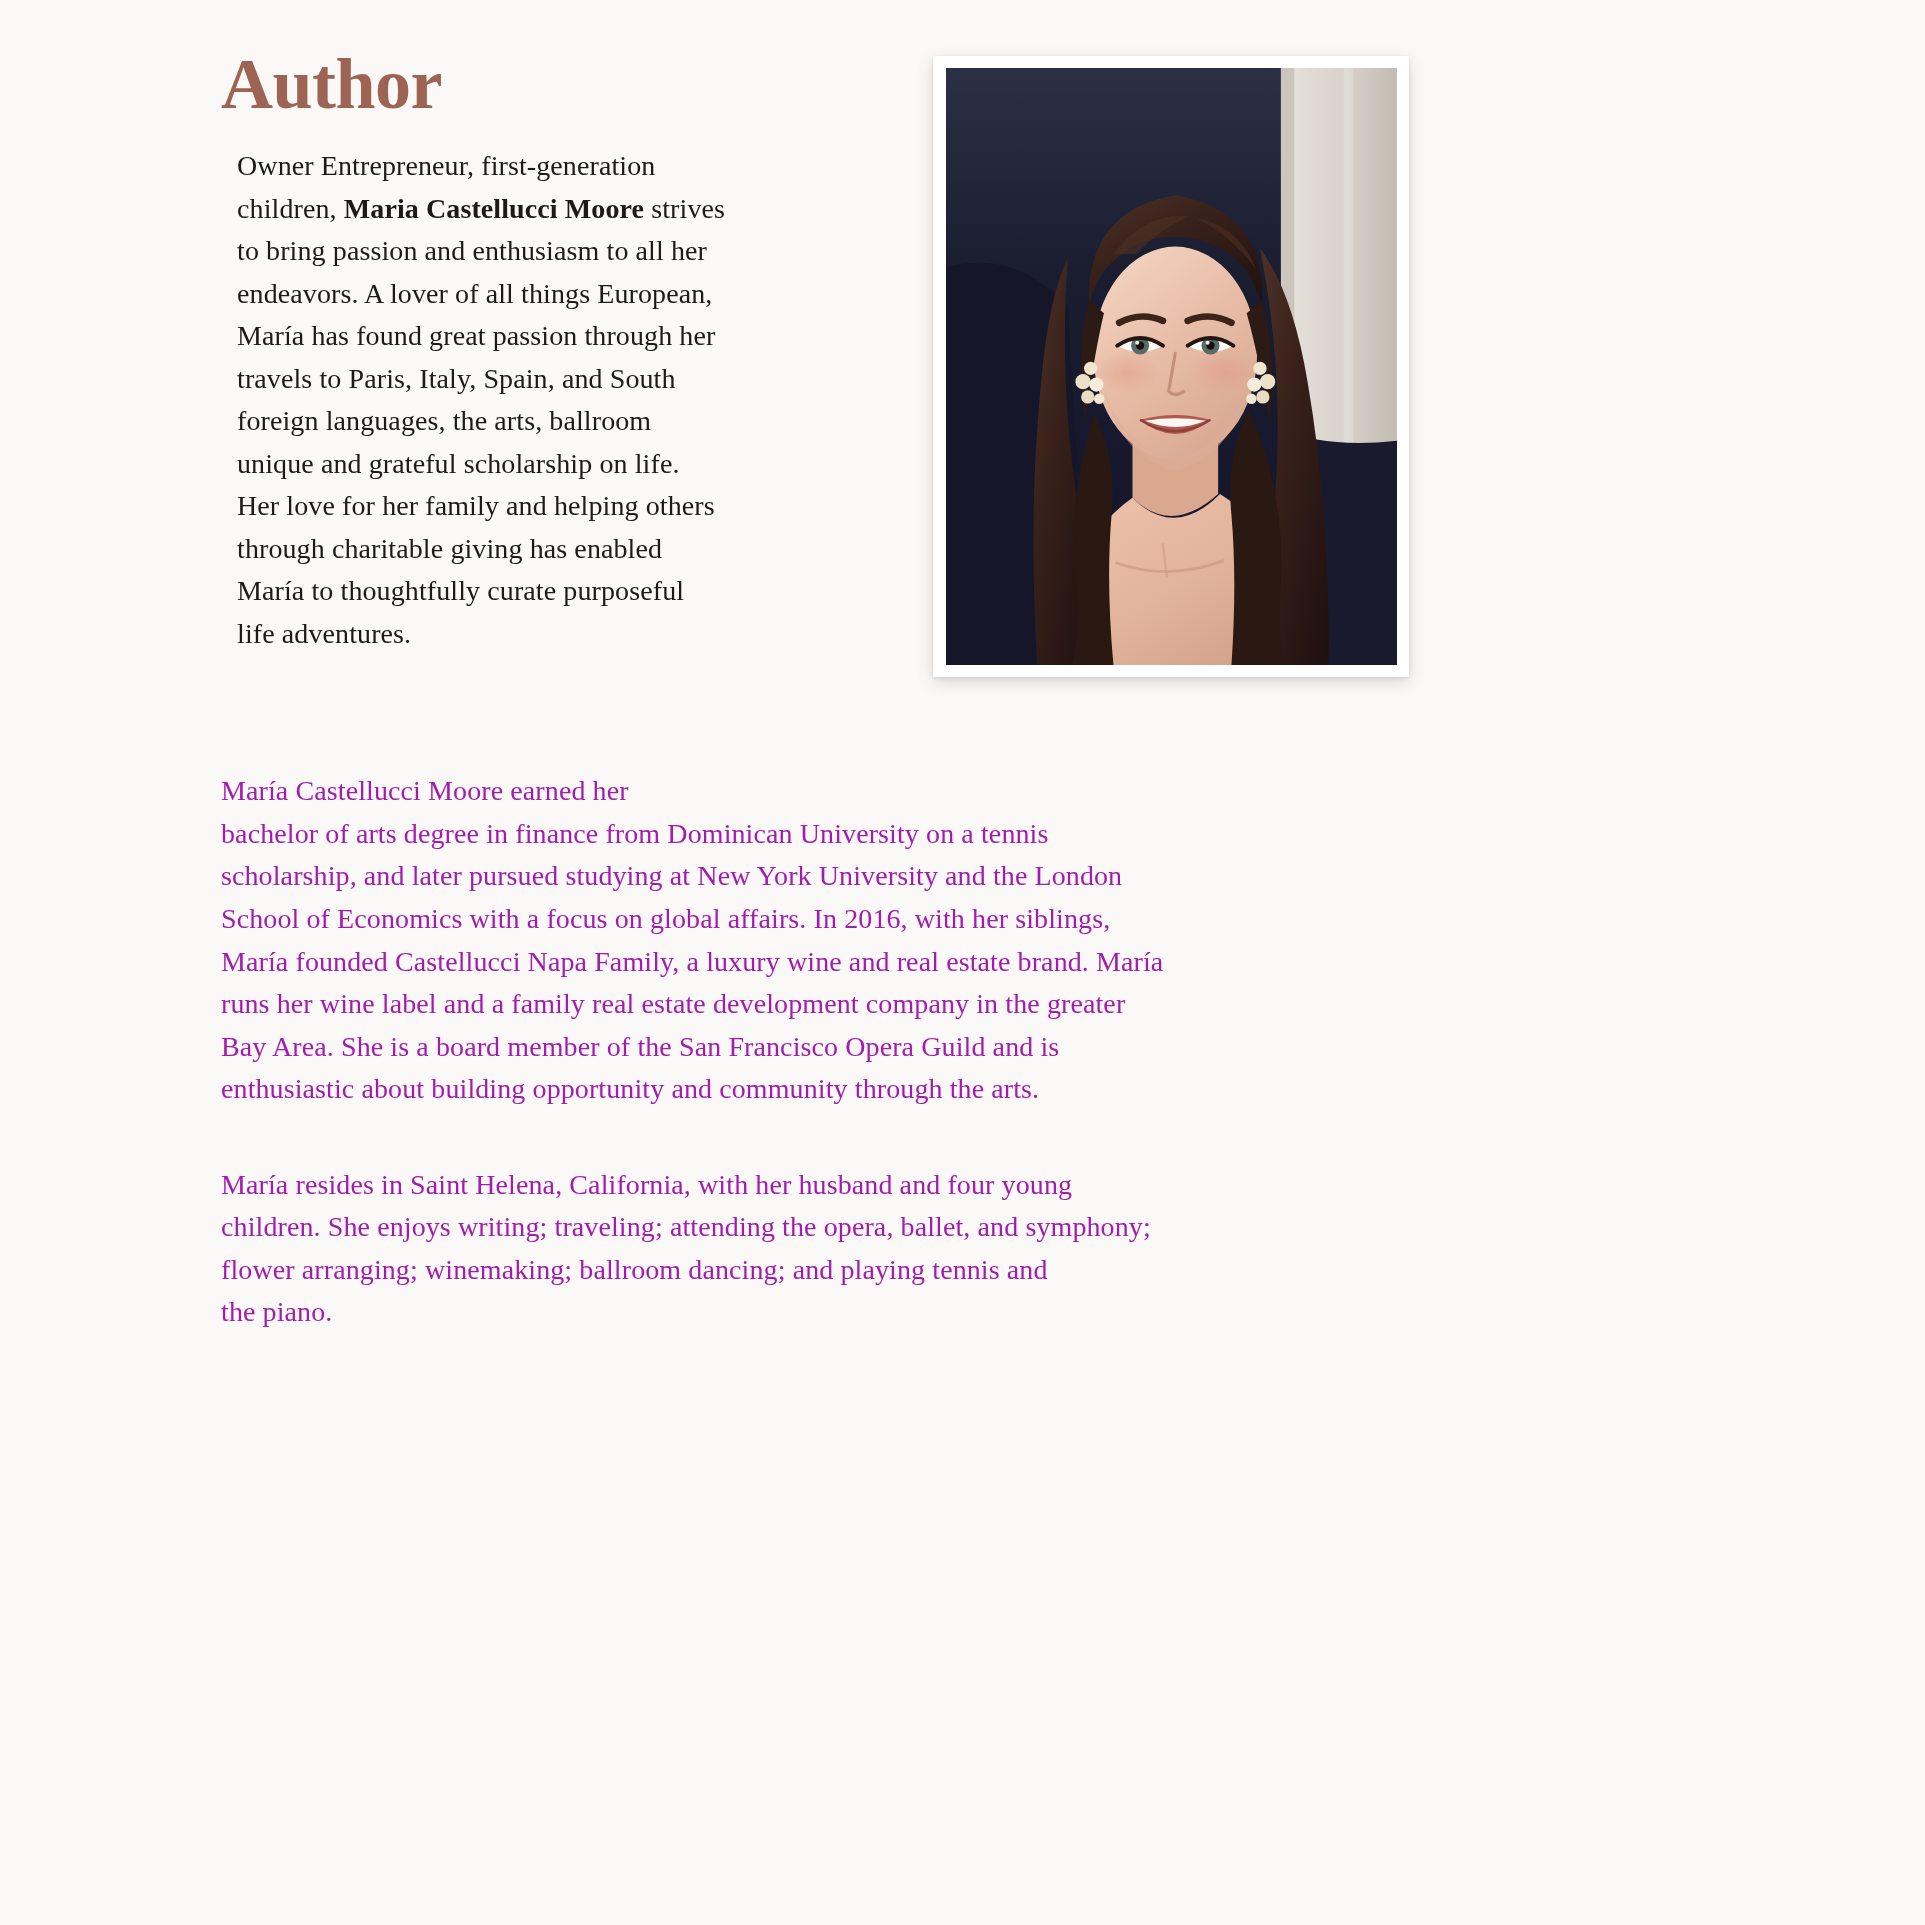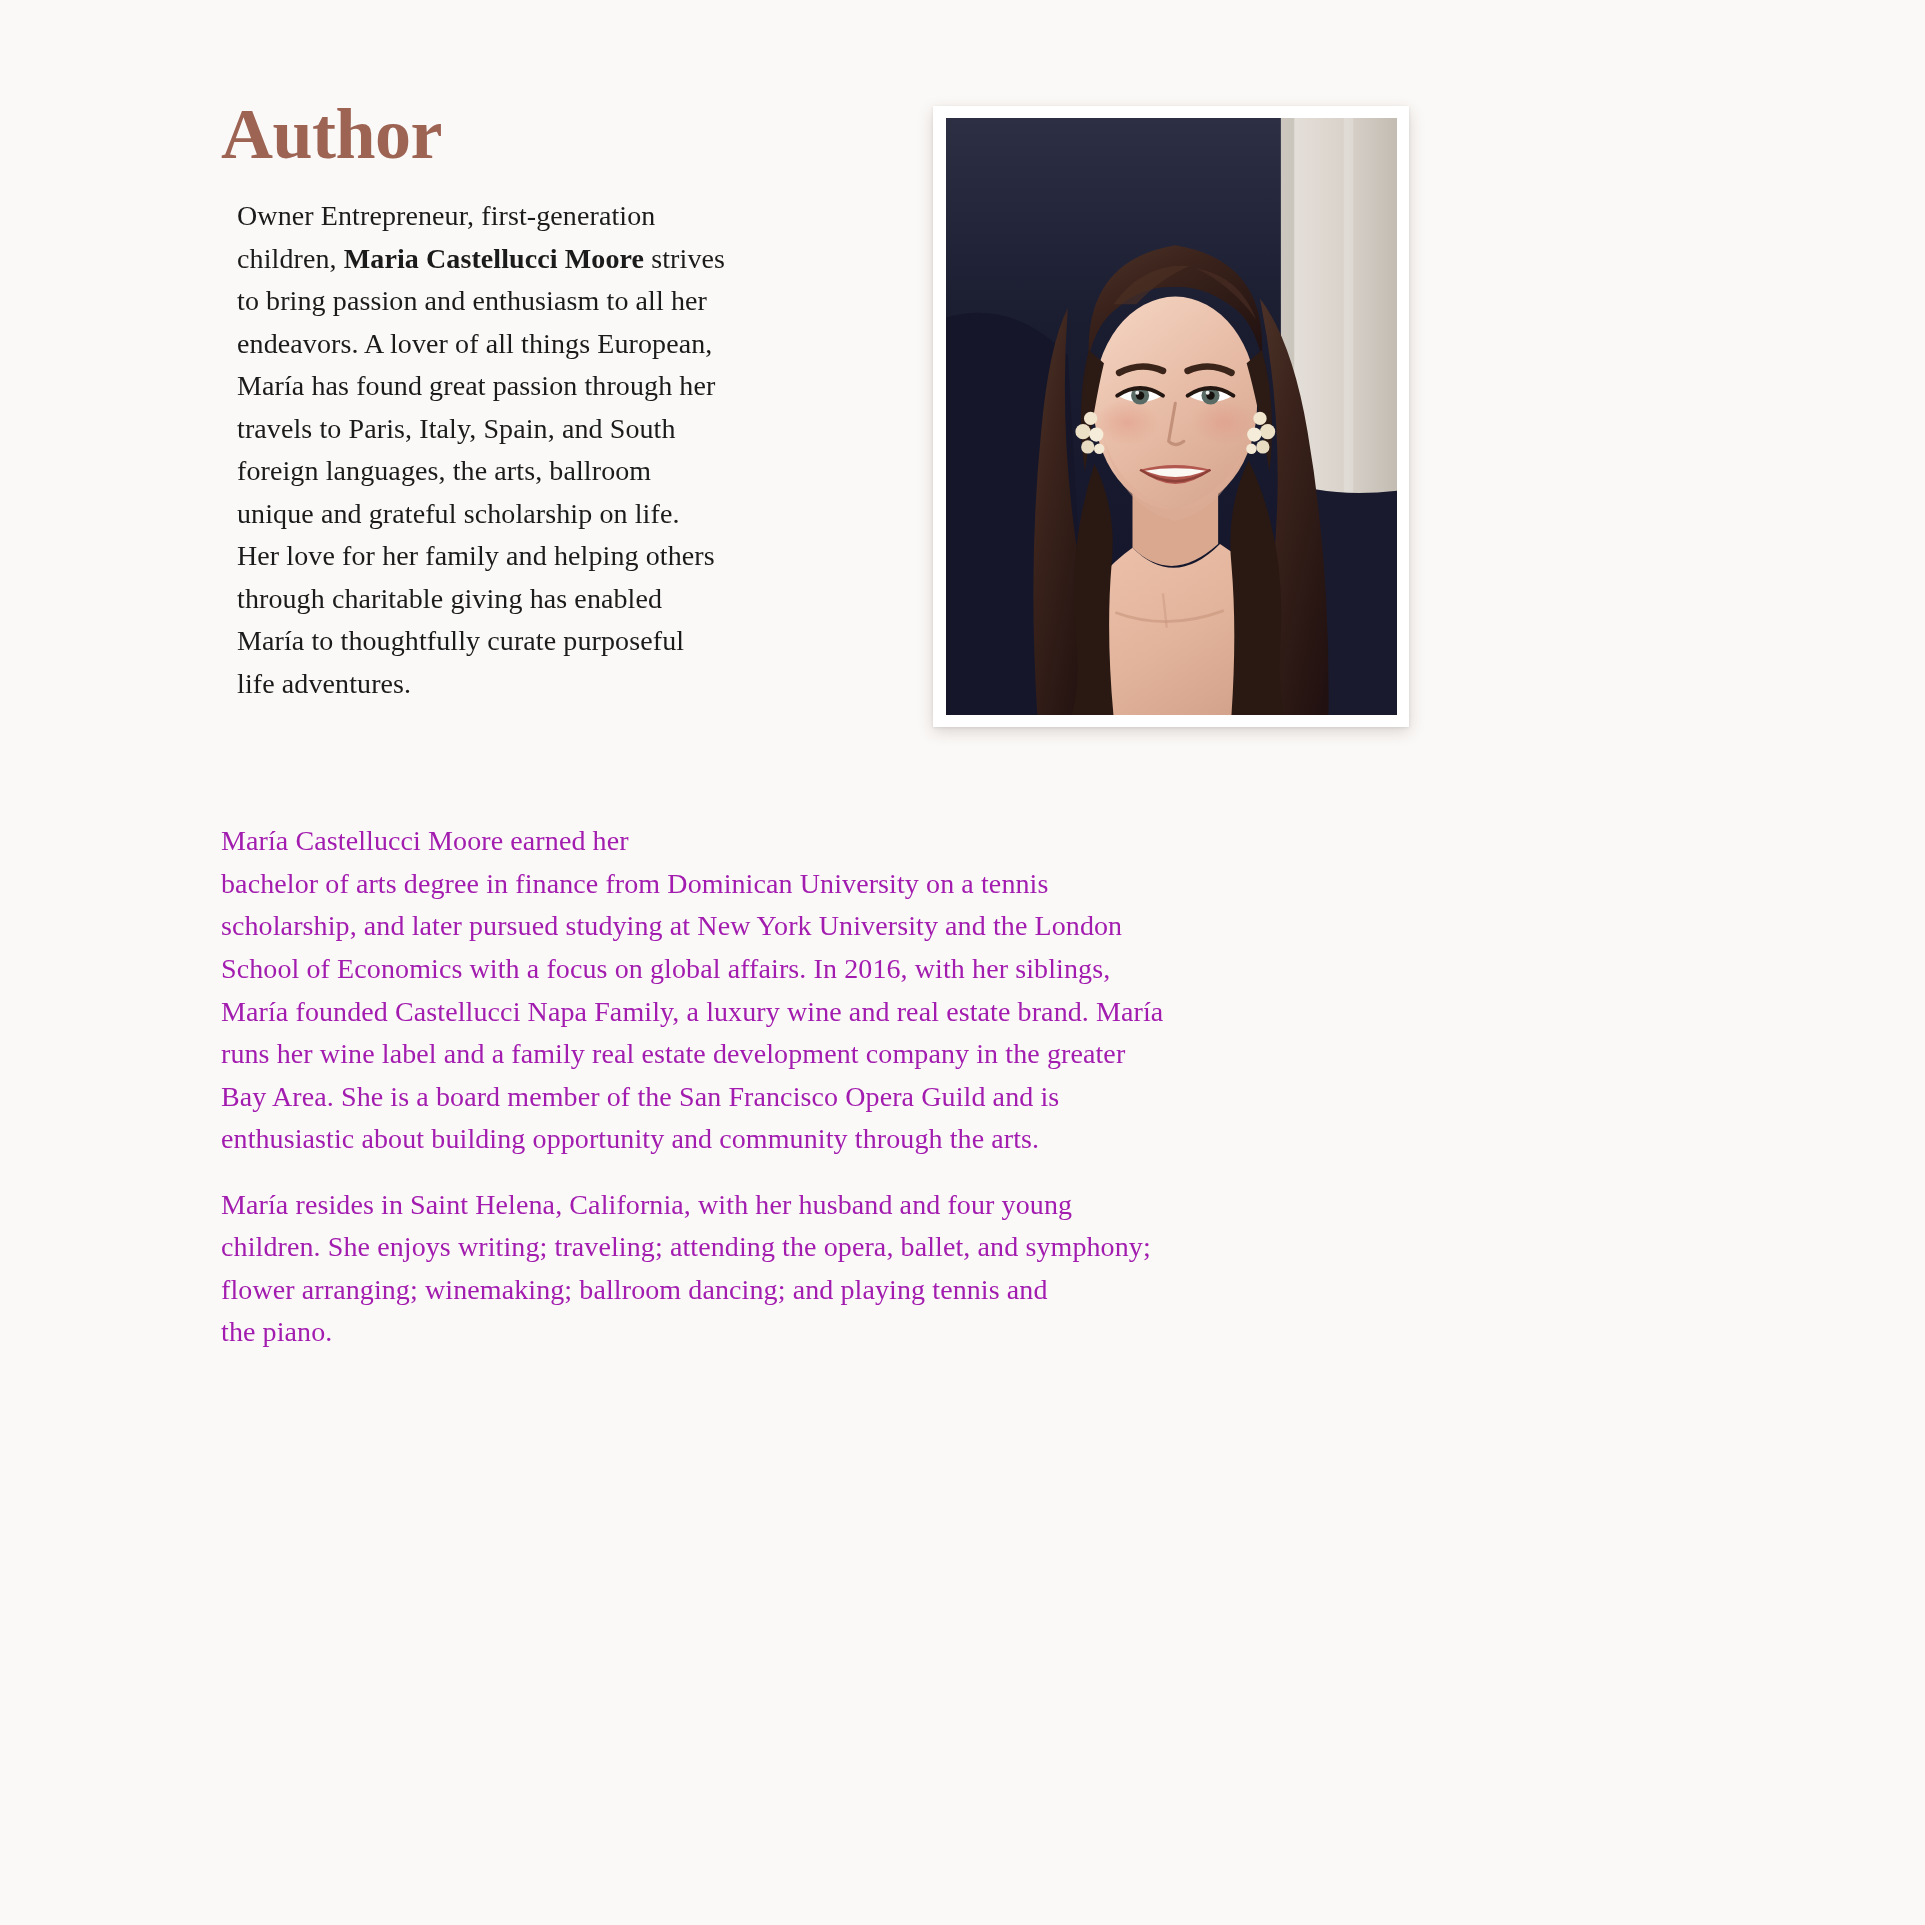--- a/index.html
+++ b/index.html
@@ -14,21 +14,21 @@
     background: #FBF9F7;
     overflow: hidden;
   }
 
   .page {
     position: relative;
     width: 1581px;
     height: 1926px;
     background: #FBF9F7;
     box-sizing: border-box;
-    padding: 98px 166px 0 221px;
+    padding: 48px 166px 0 221px;
   }
 
   
   .page-title {
     font-family: "Liberation Serif", "DejaVu Serif", serif;
     font-weight: bold;
     font-size: 72px;
     line-height: 1.0;
     color: #9D6454;
     letter-spacing: -0.5px;
@@ -68,21 +68,21 @@
 
   .bio-wide {
     font-size: 28px;
     line-height: 1.52;
     color: #a21caf;
     letter-spacing: 0.1px;
     margin: 0;
     clear: none;
   }
   .para-gap-1 { margin-top: 61px; }
-  .para-gap-2 { margin-top: 23px; }
+  .para-gap-2 { margin-top: 53px; }
 
   .clearer { clear: both; height: 0; font-size: 0; line-height: 0; }
   .lbrk { display: block; }
 </style>
 </head>
 <body>
 
 <div class="page">
 
   <figure class="portrait-figure">

